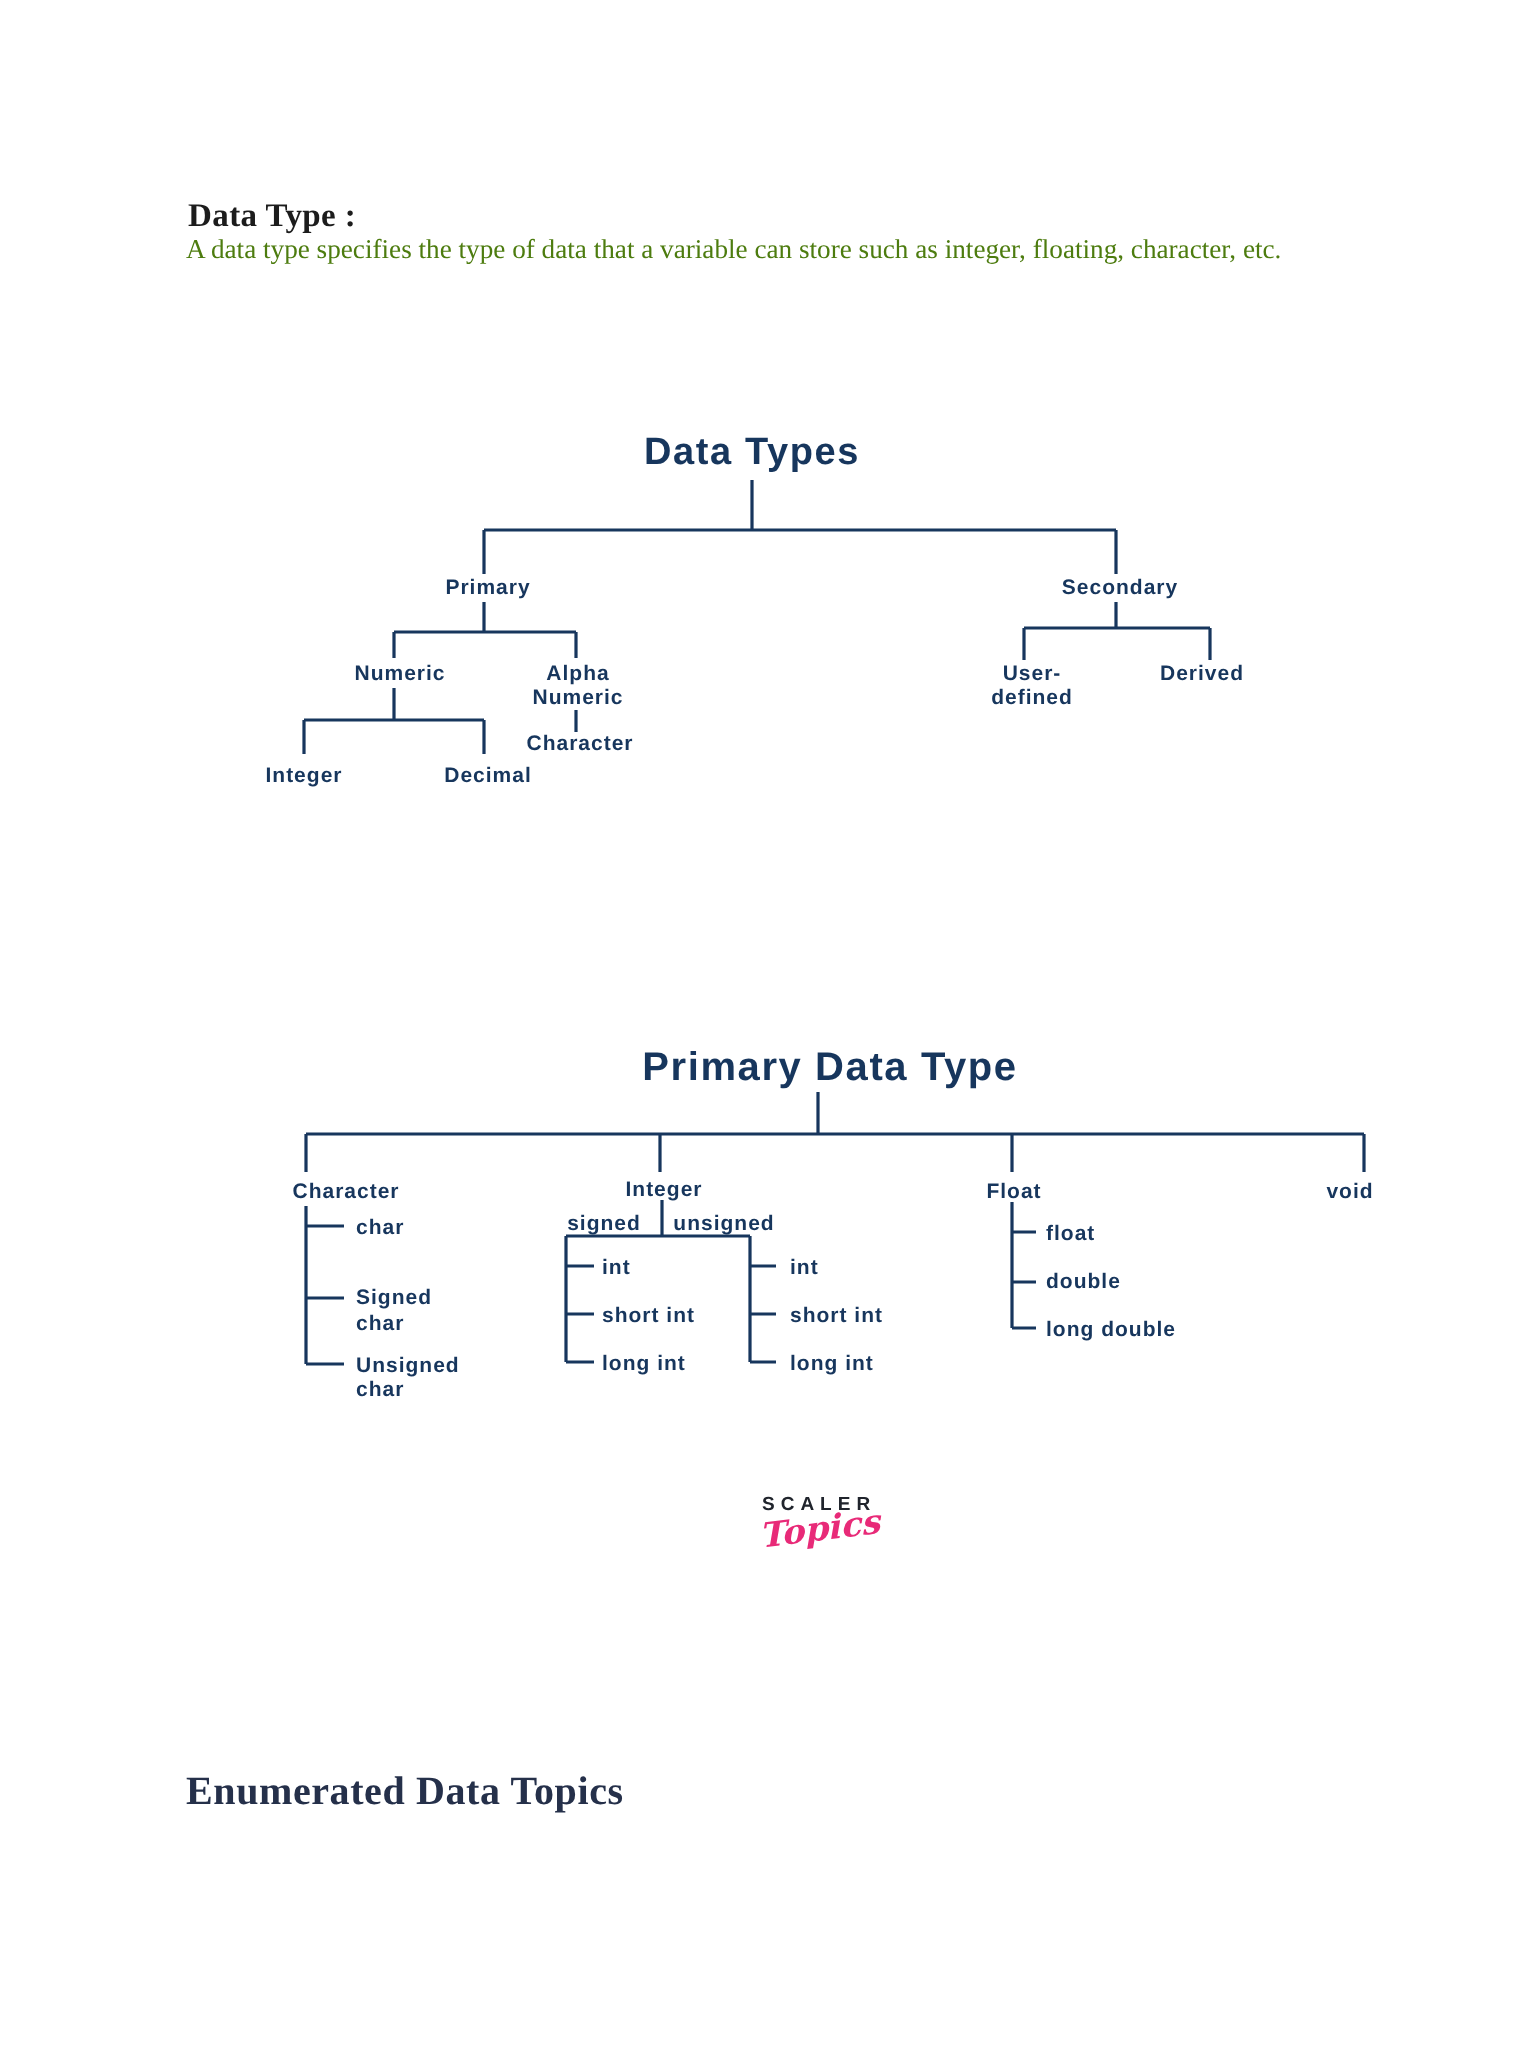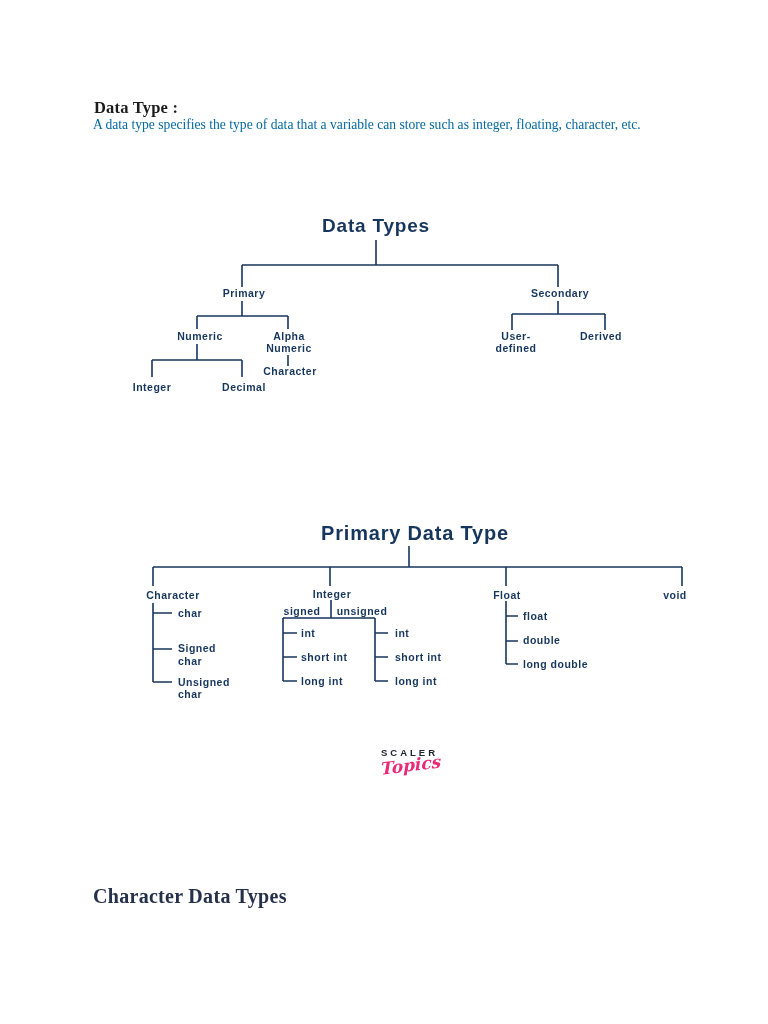--- a/index.html
+++ b/index.html
@@ -11,21 +11,21 @@
     overflow: hidden;
   }
   .doc-heading {
     position: absolute; left: 82px; top: 86px;
     font: 700 16.5px "Liberation Serif", serif;
     color: #1c1c1c; margin: 12px; letter-spacing: .2px;
   }
   .doc-paragraph {
     position: absolute; left: 93px; top: 117px;
     font: 400 13.6px "Liberation Serif", serif;
-    color: #0369a1; margin: 0; width: 620px;
+    color: #4d7c0f; margin: 0; width: 620px;
   }
   .section-heading {
     position: absolute; left: 93px; top: 885px;
     font: 700 20px "Liberation Serif", serif;
     color: #25304a; margin: 0; letter-spacing: .3px;
   }
   .diagram { position: absolute; }
   #diagram1 { left: 120px; top: 200px; }
   #diagram2 { left: 135px; top: 512px; }
   .tree-line { stroke: #17365d; stroke-width: 1.6; fill: none; }
@@ -122,13 +122,13 @@
   <text class="d-label" x="523" y="620">float</text>
   <text class="d-label" x="523" y="644">double</text>
   <text class="d-label" x="523" y="668">long double</text>
 </svg>
 
 <div class="logo">
   <span class="logo-brand">SCALER</span>
   <span class="logo-sub">Topics</span>
 </div>
 
-<h2 class="section-heading">Character Data Types</h2>
+<h2 class="section-heading">Enumerated Data Topics</h2>
 
 </body></html>

